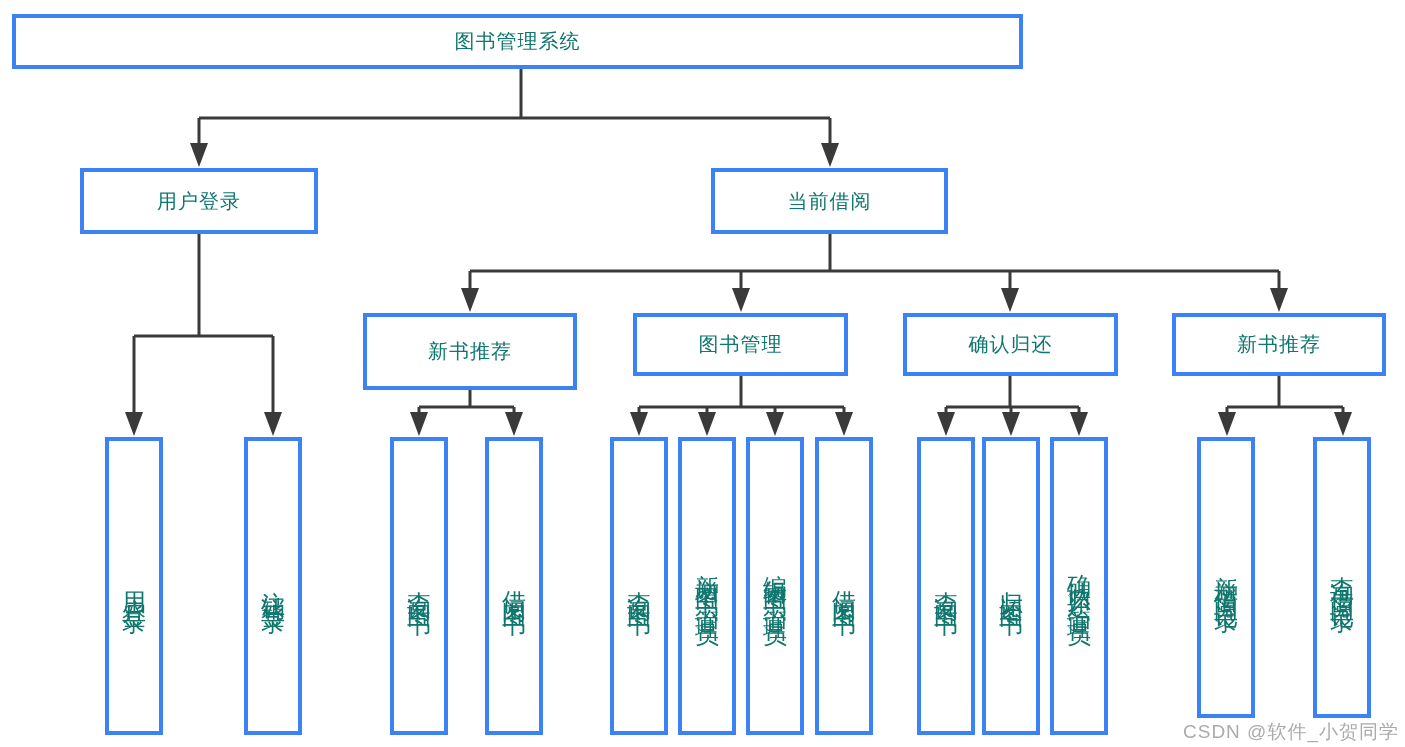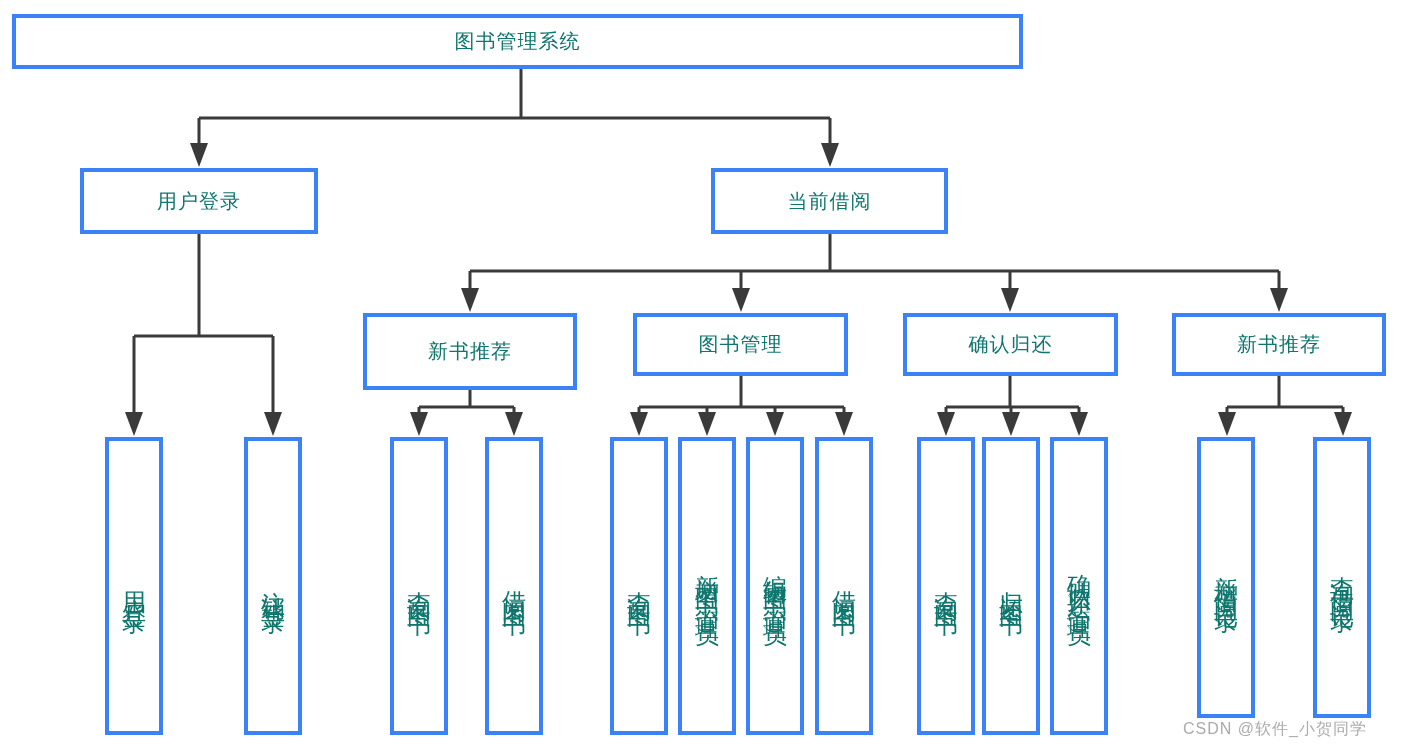--- a/index.html
+++ b/index.html
@@ -15,21 +15,21 @@
     display:flex;align-items:center;justify-content:center;
     color:#0f766e;
   }
   .box.h .lbl{font-size:20px;letter-spacing:1px;white-space:nowrap;}
   .box.v .lbl{
     writing-mode:vertical-rl;text-orientation:mixed;
     font-size:24px;letter-spacing:7px;line-height:1;
   }
   .watermark{
     position:absolute;z-index:3;left:1183px;top:719px;
-    font-size:16px;color:#ababab;letter-spacing:1px;white-space:nowrap;
+    font-size:19px;color:#ababab;letter-spacing:1px;white-space:nowrap;
   }
 </style>
 </head>
 <body>
 
 <div id="canvas">
 
   <svg class="connectors" width="1405" height="747" viewBox="0 0 1405 747">
     <path fill="none" stroke="#3a3a3a" stroke-width="3" d="
       M521 68 V118 M199 118 H830 M199 118 V148 M830 118 V148

